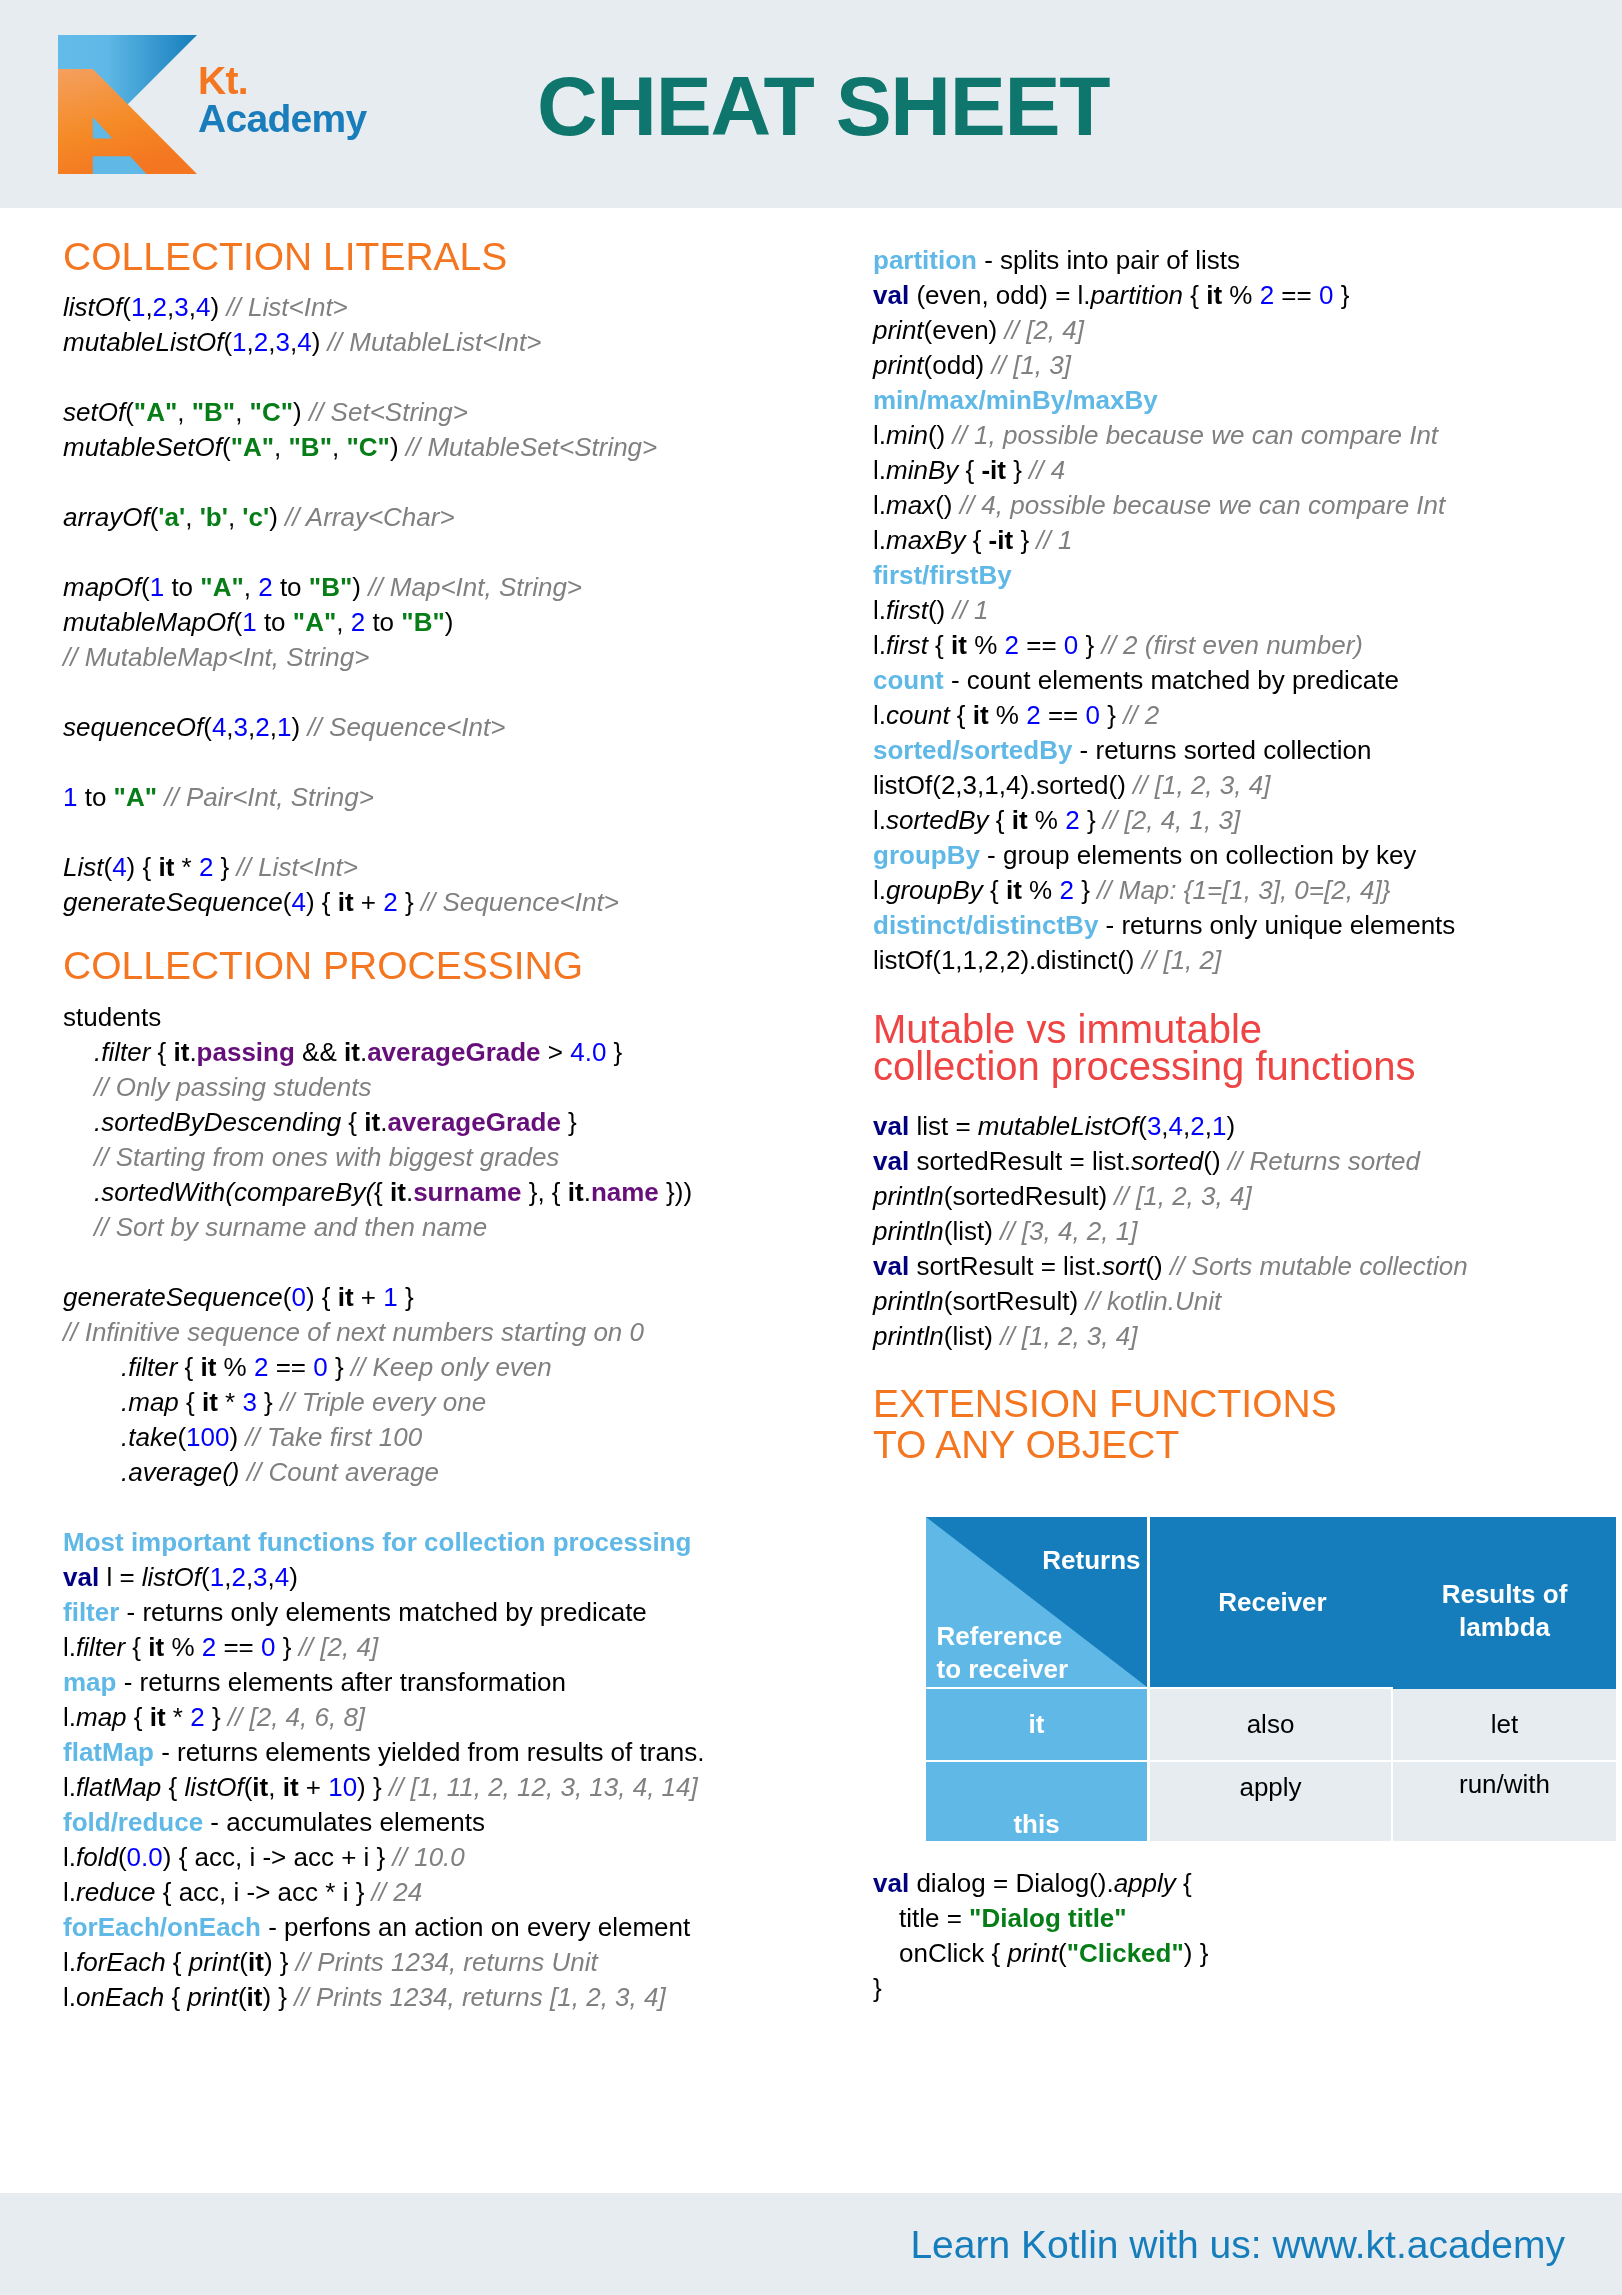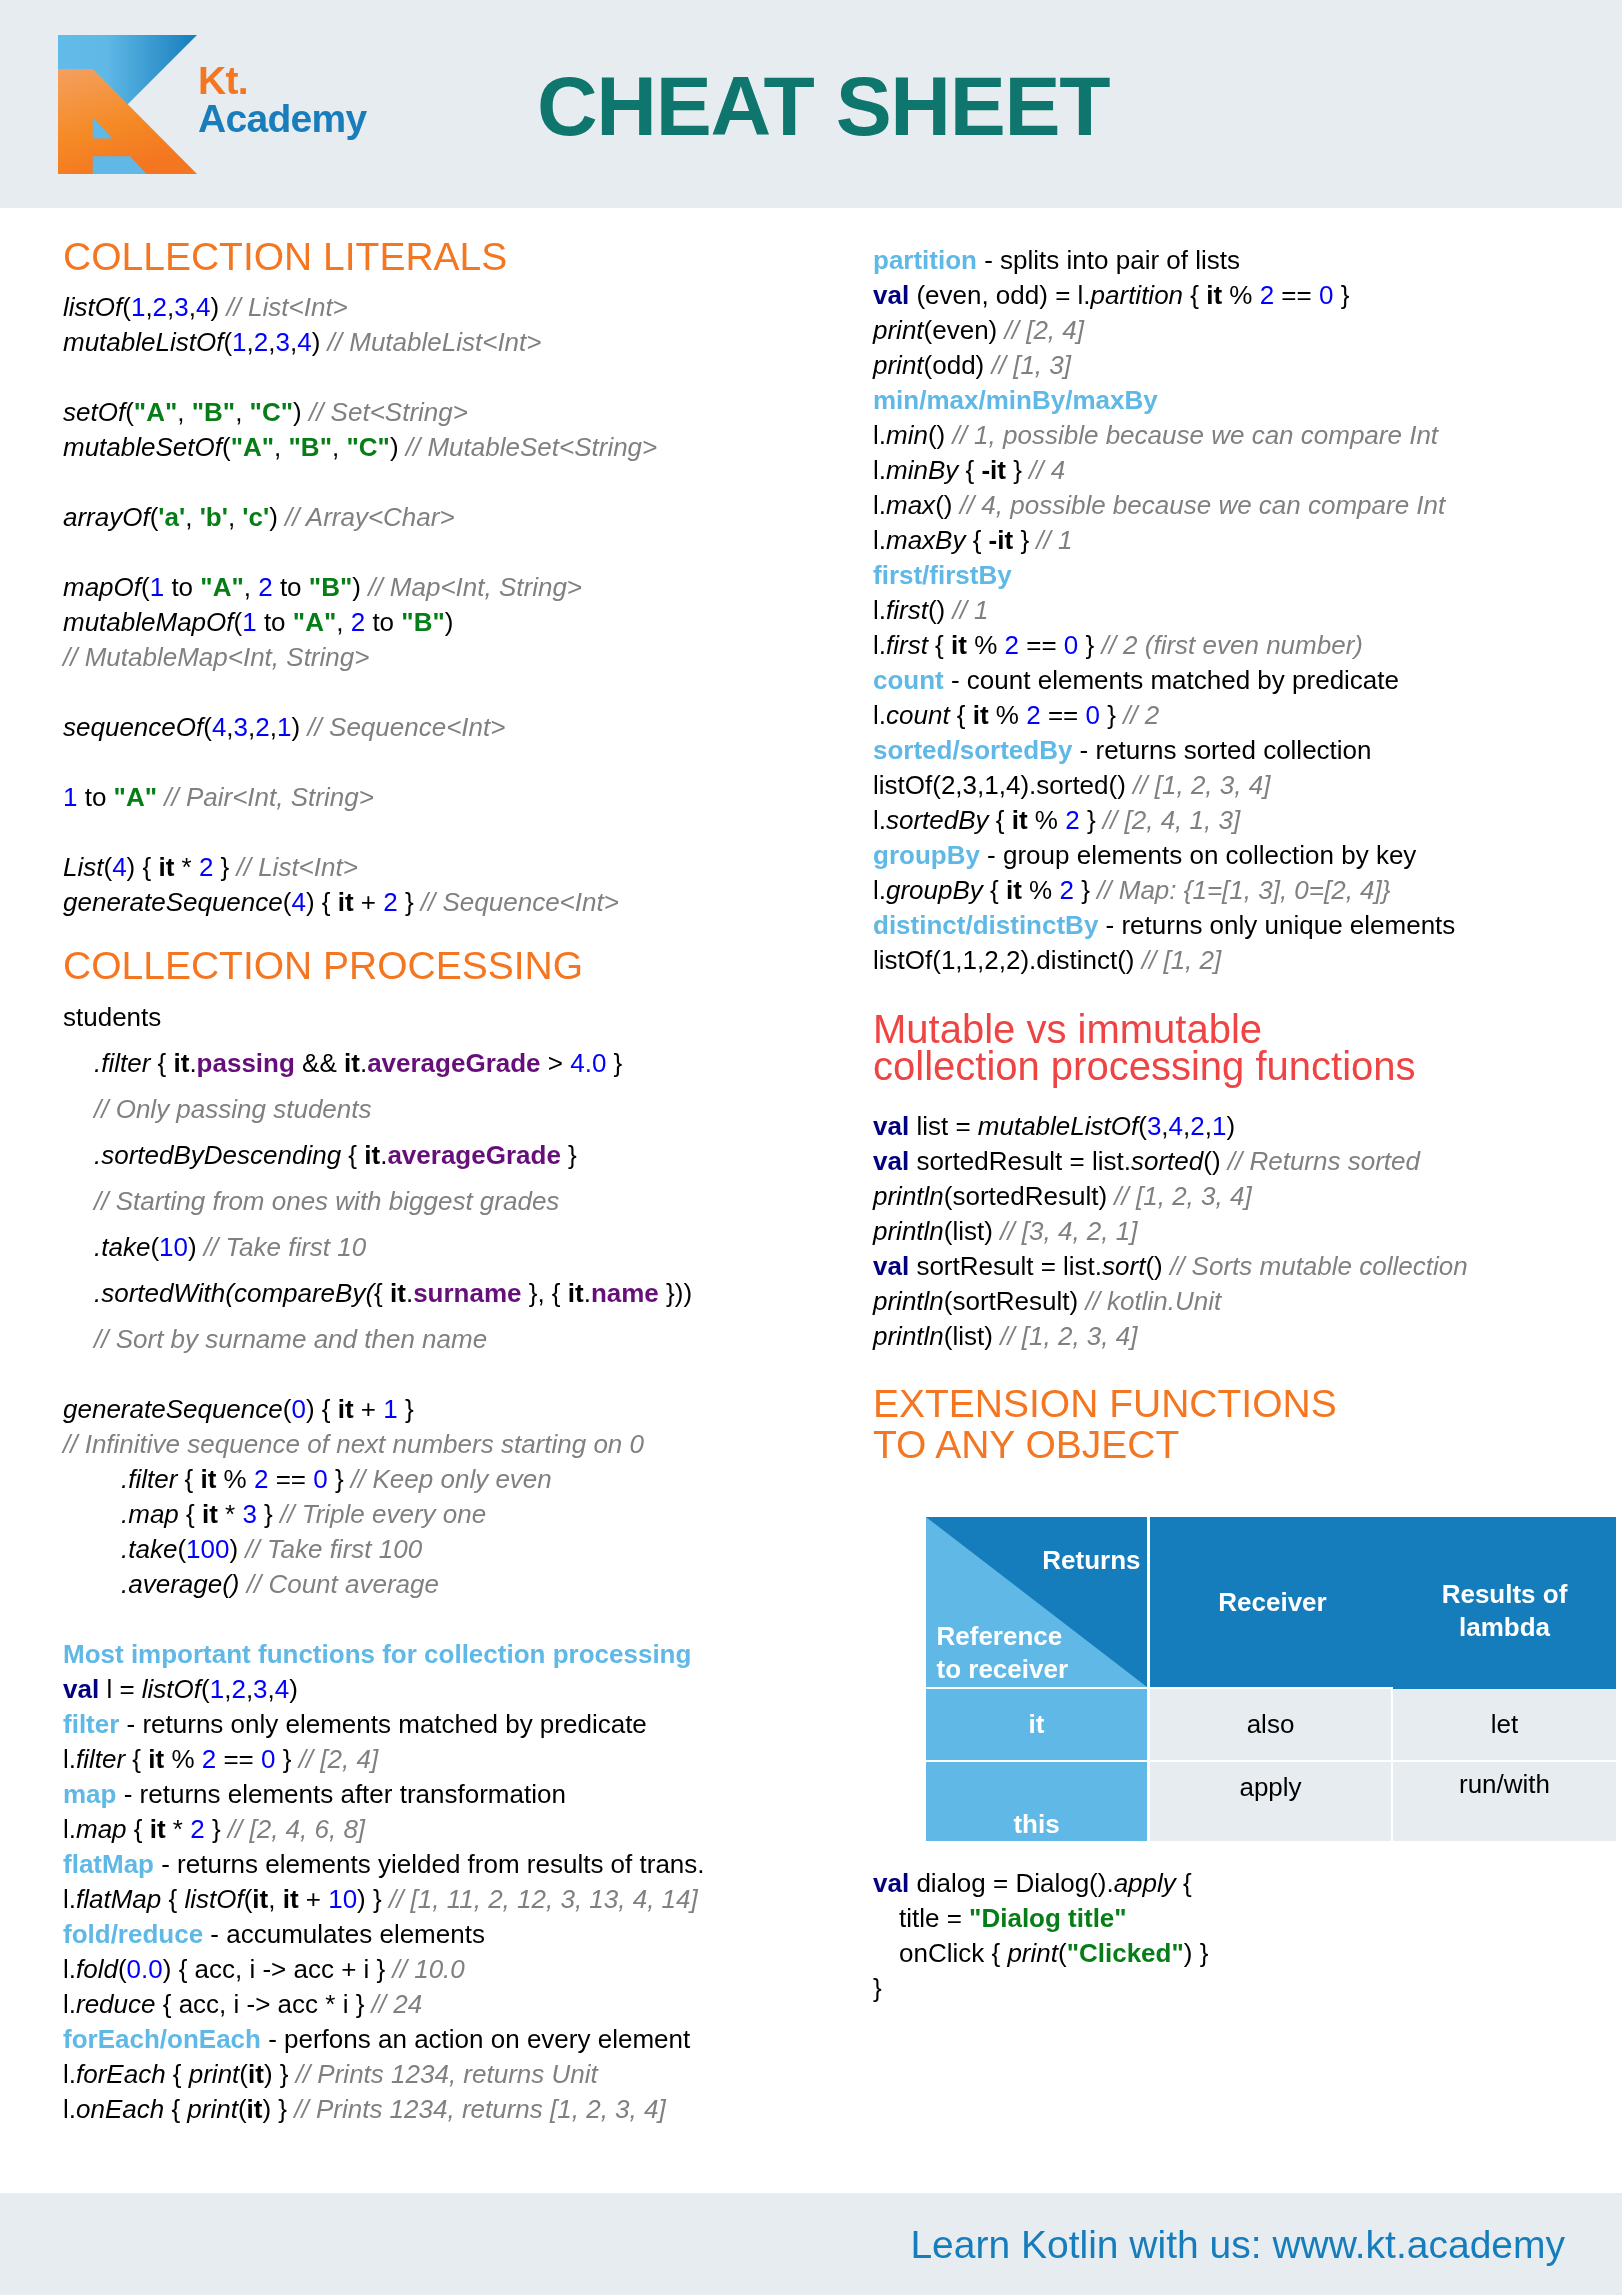--- a/index.html
+++ b/index.html
@@ -50,21 +50,21 @@
   }
   .h3 {
     color: #5fb8e6; font-weight: bold; font-family: "Liberation Sans", sans-serif;
     font-size: 26px; line-height: 35px; white-space: nowrap;
   }
   .line {
     font-family: "Liberation Sans", sans-serif;
     font-size: 26px; line-height: 35px; height: 35px; white-space: nowrap;
   }
   .gap { height: 35px; }
-  .ind1 { padding-left: 31px; margin-top: 11px; }
+  .ind1 { padding-left: 31px; }
   .ind2 { padding-left: 58px; }
   .fn { font-style: italic; }
   .num { color: #0000ff; }
   .str { color: #067d17; font-weight: bold; }
   .cm { color: #808080; font-style: italic; }
   .kw { color: #000080; font-weight: bold; }
   .it { font-weight: bold; }
   .prop { color: #660e7a; font-weight: bold; }
   .lb { color: #5fb8e6; font-weight: bold; }
 
@@ -137,21 +137,20 @@
 
   <div style="height:25px"></div>
   <h1 class="h1">COLLECTION PROCESSING</h1>
   <div style="height:14.4px"></div>
 
   <div class="line"><span>students</span></div>
   <div class="line ind1"><span class="fn">.filter</span><span> { </span><span class="it">it</span><span>.</span><span class="prop">passing</span><span> &amp;&amp; </span><span class="it">it</span><span>.</span><span class="prop">averageGrade</span><span> &gt; </span><span class="num">4.0</span><span> }</span></div>
   <div class="line ind1"><span class="cm">// Only passing students</span></div>
   <div class="line ind1"><span class="fn">.sortedByDescending</span><span> { </span><span class="it">it</span><span>.</span><span class="prop">averageGrade</span><span> }</span></div>
   <div class="line ind1"><span class="cm">// Starting from ones with biggest grades</span></div>
-  <div class="line ind1"><span class="fn">.take</span><span>(</span><span class="num">10</span><span>) </span><span class="cm">// Take first 10</span></div>
   <div class="line ind1"><span class="fn">.sortedWith(compareBy(</span><span>{ </span><span class="it">it</span><span>.</span><span class="prop">surname</span><span> }, { </span><span class="it">it</span><span>.</span><span class="prop">name</span><span> }))</span></div>
   <div class="line ind1"><span class="cm">// Sort by surname and then name</span></div>
   <div class="gap"></div>
 
   <div class="line"><span class="fn">generateSequence</span><span>(</span><span class="num">0</span><span>) { </span><span class="it">it</span><span> + </span><span class="num">1</span><span> }</span></div>
   <div class="line"><span class="cm">// Infinitive sequence of next numbers starting on 0</span></div>
   <div class="line ind2"><span class="fn">.filter</span><span> { </span><span class="it">it</span><span> % </span><span class="num">2</span><span> == </span><span class="num">0</span><span> } </span><span class="cm">// Keep only even</span></div>
   <div class="line ind2"><span class="fn">.map</span><span> { </span><span class="it">it</span><span> * </span><span class="num">3</span><span> } </span><span class="cm">// Triple every one</span></div>
   <div class="line ind2"><span class="fn">.take</span><span>(</span><span class="num">100</span><span>) </span><span class="cm">// Take first 100</span></div>
   <div class="line ind2"><span class="fn">.average</span><span class="fn">()</span><span class="cm"> // Count average</span></div>

